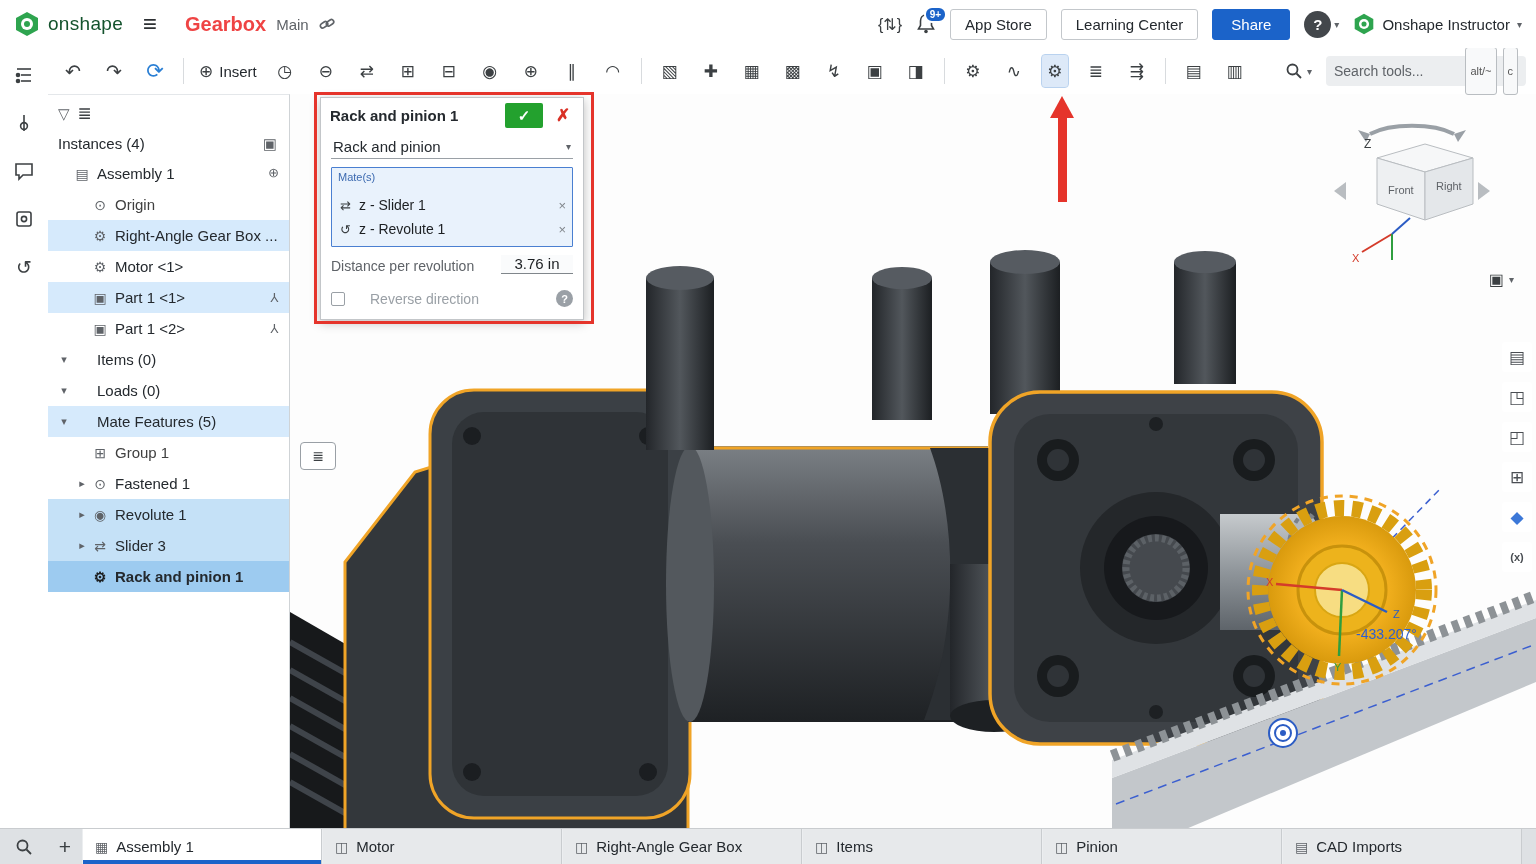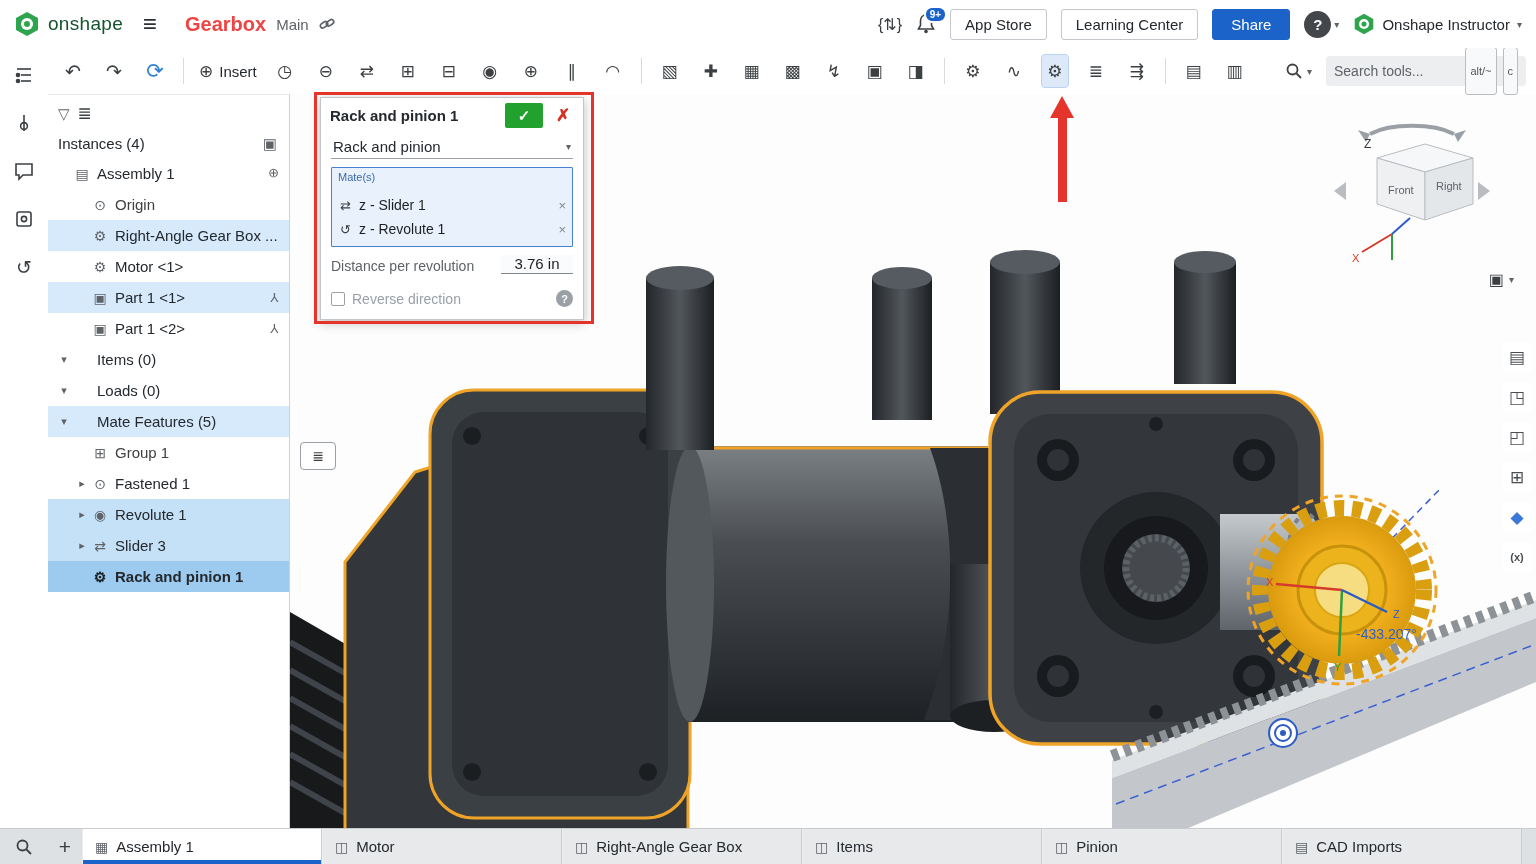--- a/index.html
+++ b/index.html
@@ -85,21 +85,21 @@
   .dlg-cancel{width:28px;height:25px;background:#fff;border:none;color:#d93025;font-size:17px;font-weight:bold;cursor:pointer}
   .dlg-select{display:flex;align-items:center;margin:2px 10px 8px;border-bottom:1px solid #9aa0a6;padding:3px 2px;font-size:15px;cursor:pointer}
   .dlg-select .v{flex:1}
   .dlg-mates{margin:0 10px 8px;border:1px solid #4a7fd1;background:#e9f2fc;padding:3px 6px 5px;border-radius:1px}
   .mates-label{font-size:11px;color:#3c6ab0;margin-bottom:10px}
   .mate-row{display:flex;align-items:center;height:24px;font-size:14px;color:#1c1f22;gap:6px}
   .m-icon{width:15px;text-align:center;color:#3c4043;font-size:13px}
   .m-x{margin-left:auto;color:#80868b;font-size:13px;cursor:pointer}
   .dlg-dist{display:flex;align-items:flex-end;margin:8px 10px 16px;font-size:14px;color:#5f6368}
   .dist-value{margin-left:auto;width:72px;text-align:center;border-bottom:1px solid #80868b;color:#1c1f22;font-size:15px;padding-bottom:1px;background:#fafbfc;cursor:text}
-  .dlg-rev{display:flex;align-items:center;margin:8px 10px 12px;gap:7px}
+  .dlg-rev{display:flex;align-items:center;margin:8px 10px 12px;gap:25px}
   .cbx{width:14px;height:14px;border:1px solid #9aa0a6;border-radius:2px;background:#fff;cursor:pointer}
   .rev-label{font-size:14px;color:#9aa0a6}
   .help{margin-left:auto;width:17px;height:17px;border-radius:50%;background:#9aa0a6;color:#fff;font-size:11px;font-weight:bold;display:flex;align-items:center;justify-content:center;cursor:pointer}
 
   
   .redbox{position:absolute;left:314px;top:92px;width:280px;height:232px;border:3px solid var(--annotation-red,#e5342b);z-index:10;pointer-events:none}
   .redarrow{position:absolute;left:1050px;top:96px;width:24px;z-index:10;pointer-events:none}
   .redarrow .head{width:0;height:0;border-left:12px solid transparent;border-right:12px solid transparent;border-bottom:22px solid var(--annotation-red,#e5342b);margin:0 auto}
   .redarrow .shaft{width:9px;height:84px;background:var(--annotation-red,#e5342b);margin:0 auto}
 

